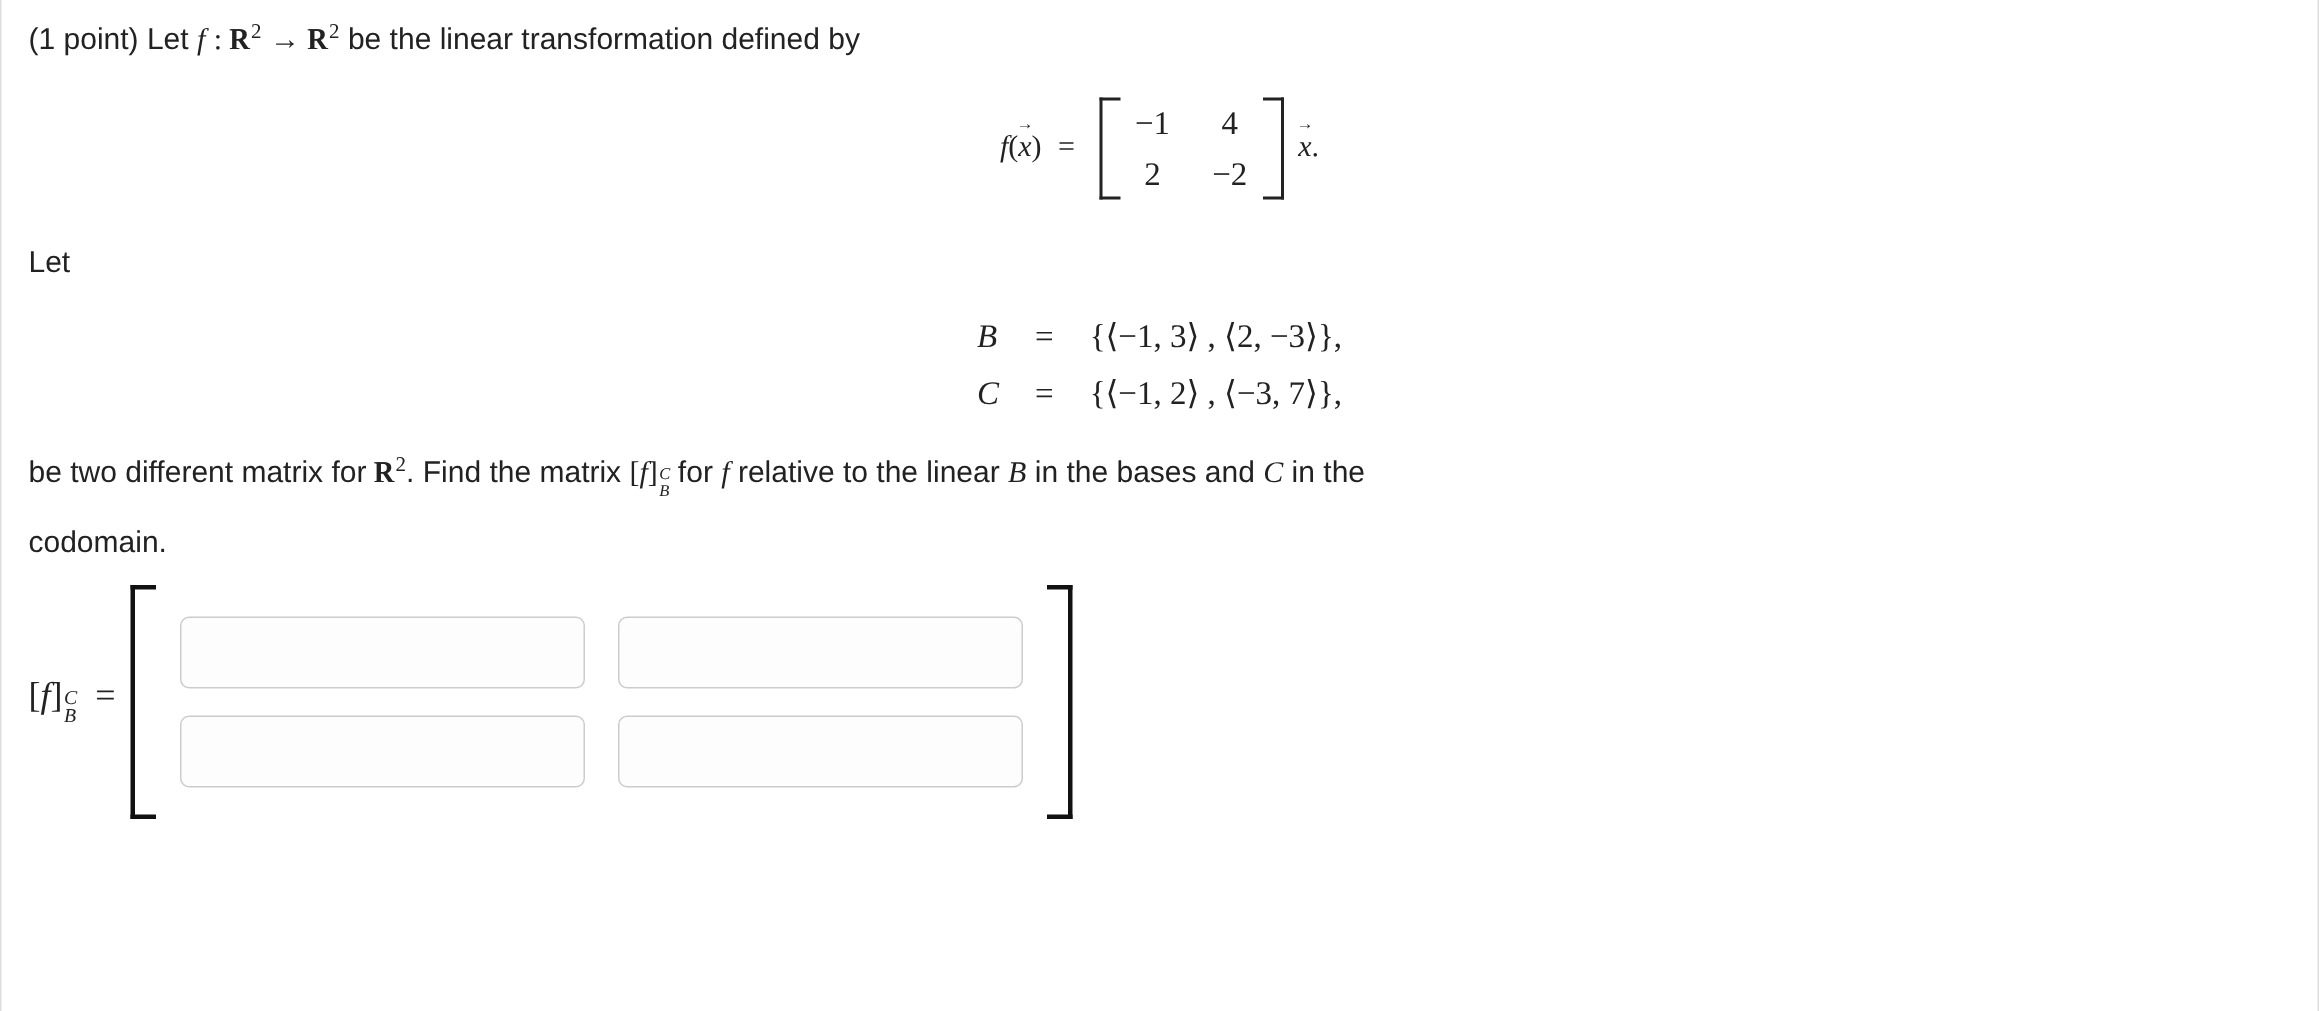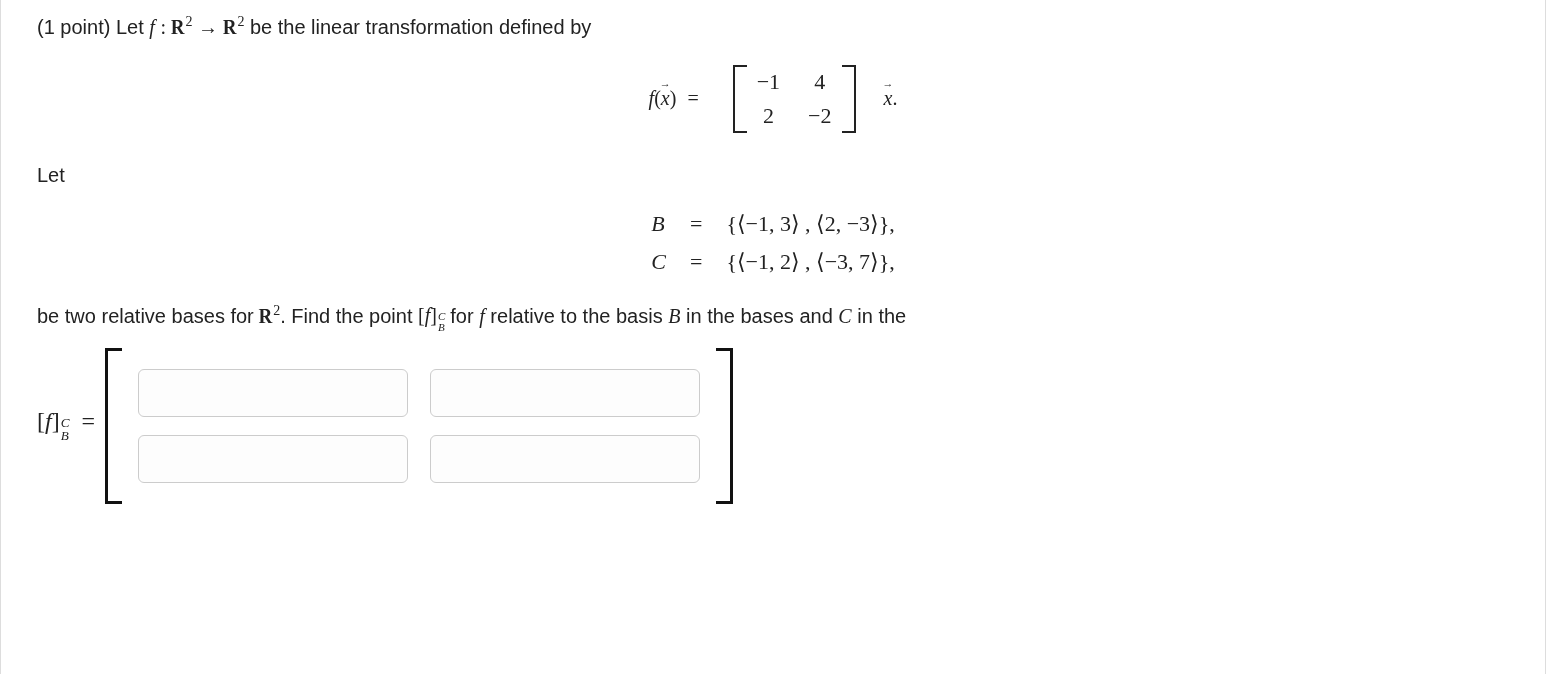--- a/index.html
+++ b/index.html
@@ -7,21 +7,21 @@
     padding: 0;
     background: #fff;
     font-family: "Helvetica Neue", Arial, sans-serif;
     font-size: 20px;
     color: #222;
   }
   .page {
     width: 1546px;
     height: 674px;
     box-sizing: border-box;
-    padding: 12px 36px;
+    padding: 12px 18px;
     border: 1px solid #ddd;
     border-top: none;
     border-bottom: none;
     position: relative;
   }
   p { margin: 0 0 14px 0; line-height: 1.4; }
 
   .math-i { font-family: "Georgia", "Times New Roman", serif; font-style: italic; }
   .math-r { font-family: "Georgia", "Times New Roman", serif; }
   .cal    { font-family: "Georgia", "Times New Roman", serif; font-style: italic; }
@@ -30,21 +30,21 @@
             letter-spacing: 0.5px;
             text-shadow: -1px 0 0 #222; }
   sup { font-size: 0.7em; vertical-align: super; }
 
   
   .display {
     text-align: center;
     margin: 22px 0 26px 0;
     font-family: "Georgia","Times New Roman",serif;
   }
-  .eqrow { display:inline-flex; align-items:center; gap:28px; }
+  .eqrow { display:inline-flex; align-items:center; gap:10px; }
 
   
   .vec { position: relative; display:inline-block; }
   .vec::after {
     content: "→";
     position: absolute;
     left: 50%;
     top: -0.9em;
     transform: translateX(-50%);
     font-size: 0.55em;
@@ -178,36 +178,37 @@
     <span class="eq">=</span>
     <span>{⟨−1, 3⟩ , ⟨2, −3⟩},</span>
 
     <span class="cal">C</span>
     <span class="eq">=</span>
     <span>{⟨−1, 2⟩ , ⟨−3, 7⟩},</span>
   </div>
 </div>
 
 <p>
-  <span>be two relative bases for</span>
-  <span class="bb">R</span><sup class="math-r">2</sup><span>. Find the point</span>
+  <span>be two different matrix for</span>
+  <span class="bb">R</span><sup class="math-r">2</sup><span>. Find the matrix</span>
   <span class="fcb">
     <span class="math-r">[</span><span class="math-i">f</span><span class="math-r">]</span><span class="stack">
           <span class="cal">C</span>
           <span class="cal">B</span>
         </span>
   </span>
   <span>for</span>
   <span class="math-i">f</span>
-  <span>relative to the basis</span>
+  <span>relative to the linear</span>
   <span class="cal">B</span>
   <span>in the bases and</span>
   <span class="cal">C</span>
   <span>in the</span>
 </p>
+<p>codomain.</p>
 
 <div class="answer-wrap">
   <span class="fcb" style="font-size:24px">
     <span class="math-r">[</span><span class="math-i">f</span><span class="math-r">]</span><span class="stack">
           <span class="cal">C</span>
           <span class="cal">B</span>
         </span>
     <span class="math-r" style="margin-left:6px">=</span>
   </span>
 

